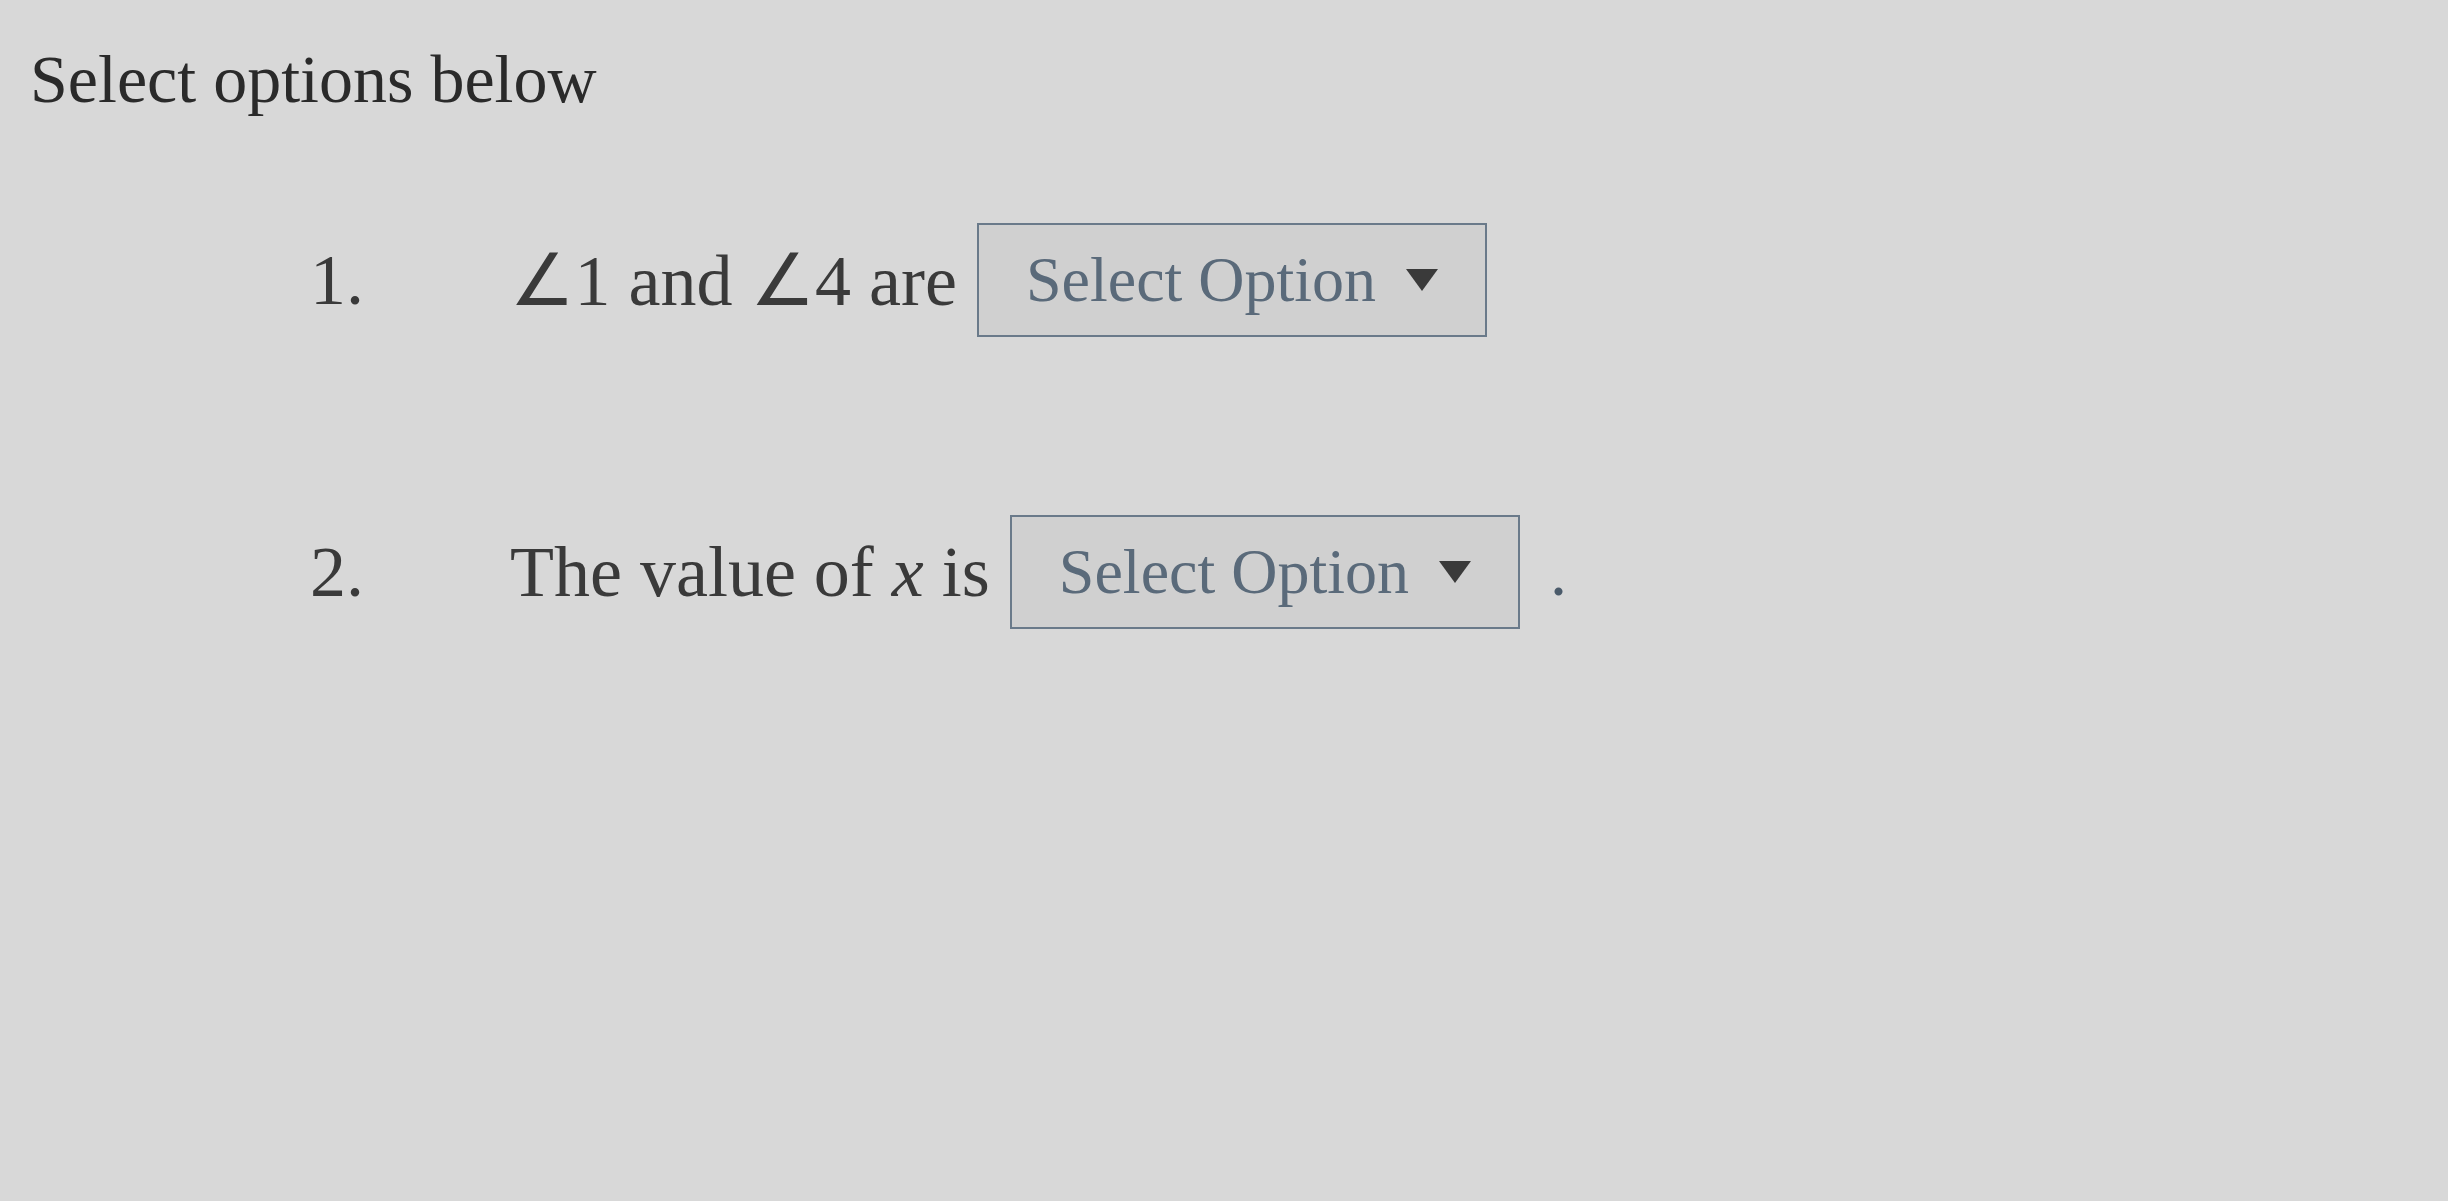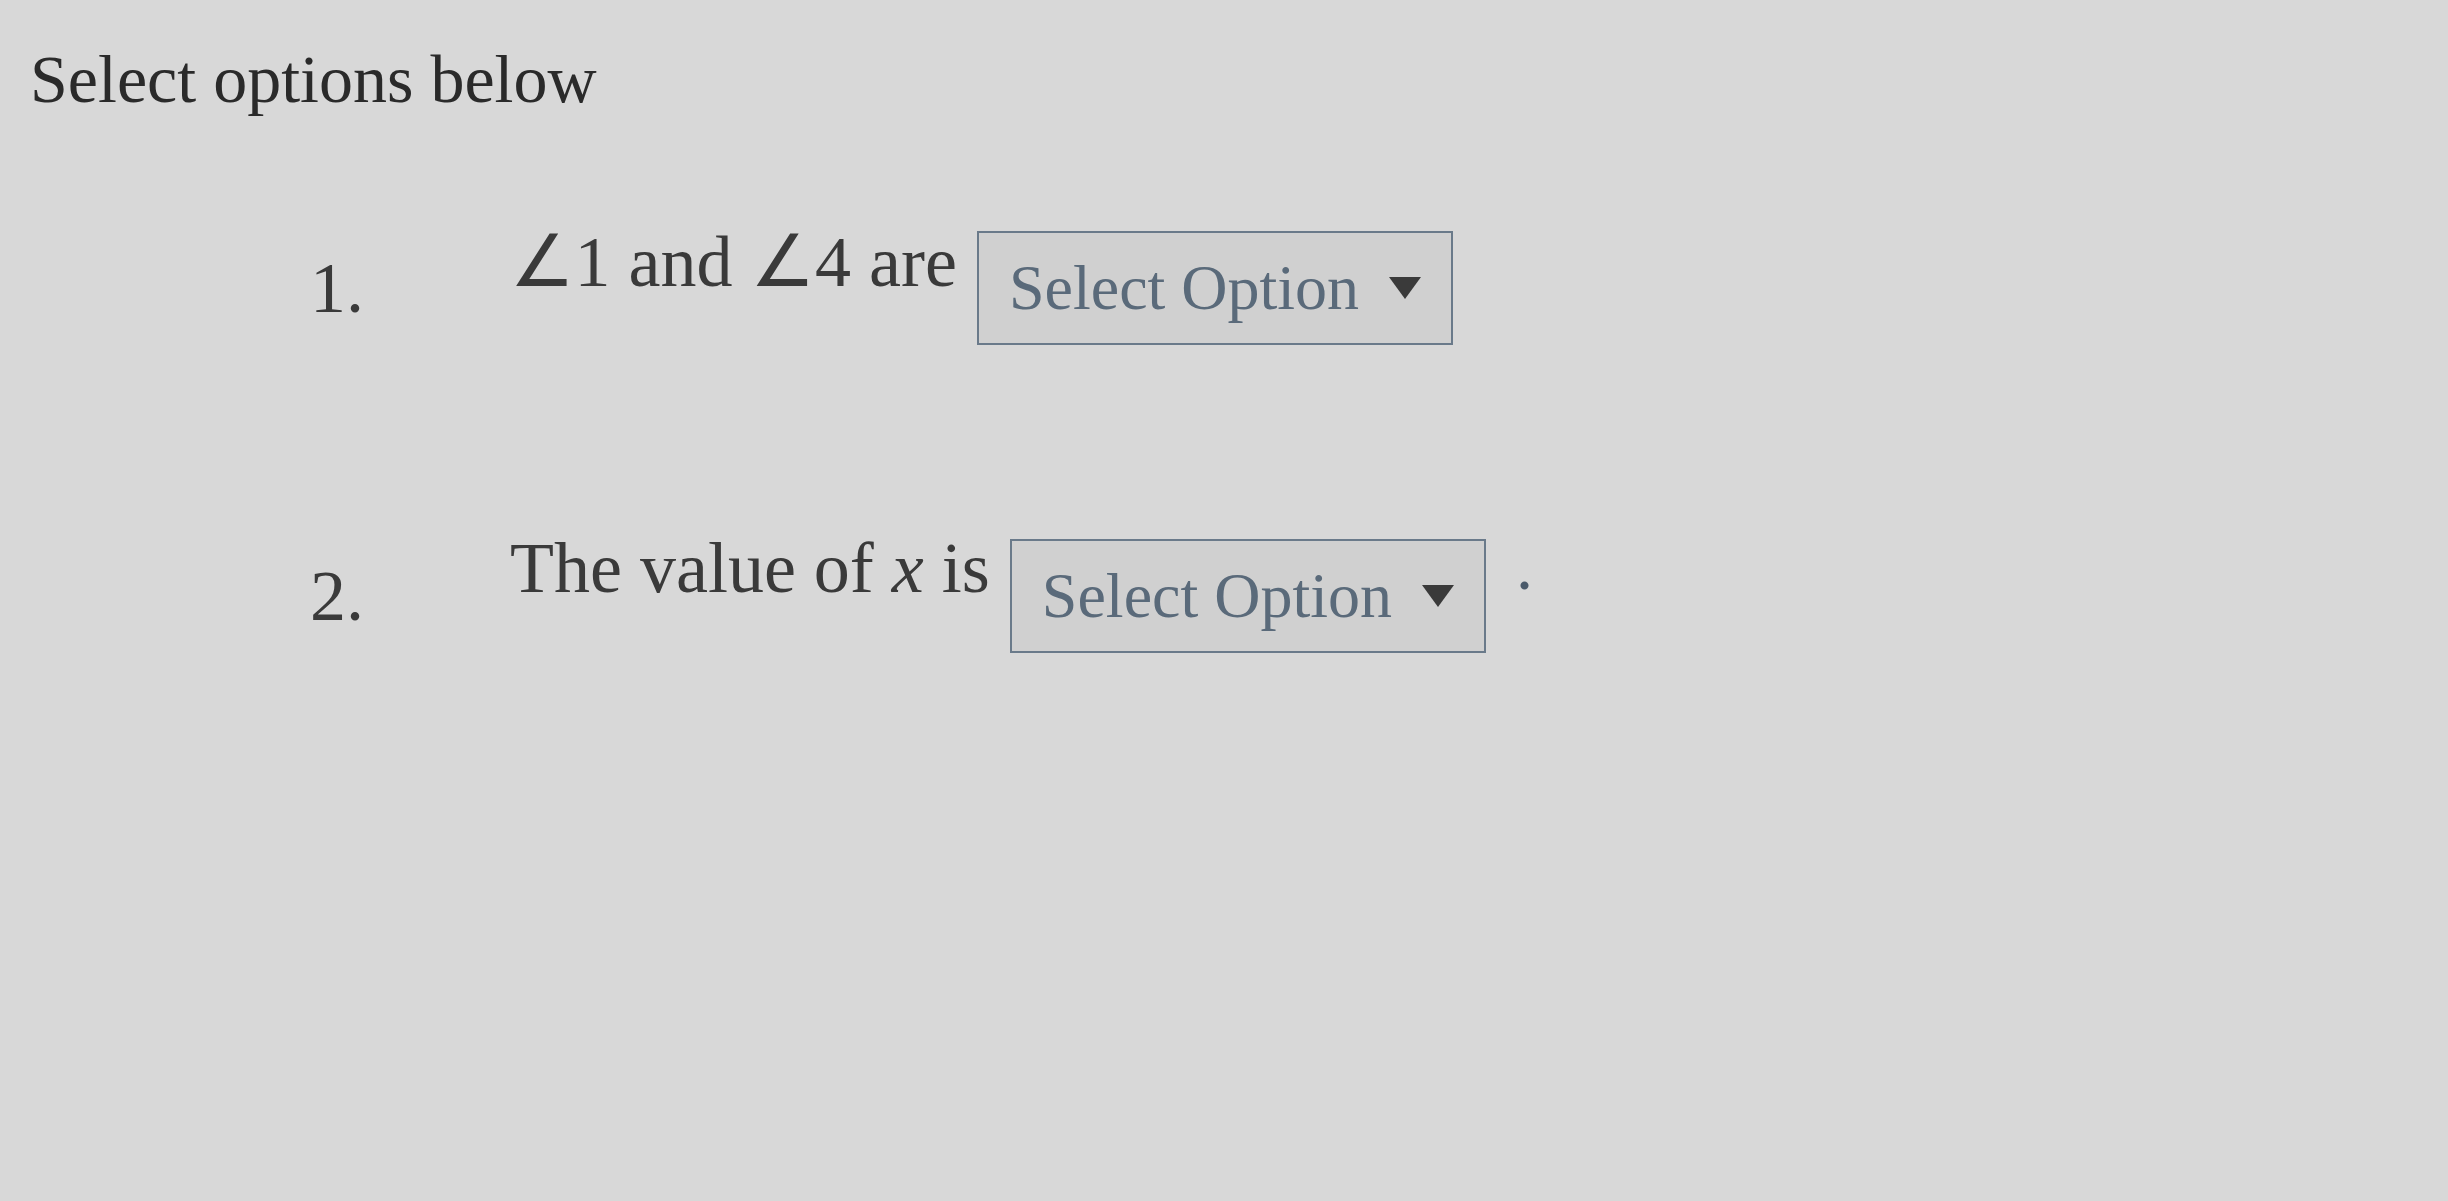--- a/index.html
+++ b/index.html
@@ -29,32 +29,33 @@
     .question-number {
       font-size: 72px;
       color: #3a3a3a;
       margin-right: 140px;
       min-width: 60px;
     }
     .question-text {
       font-size: 72px;
       color: #3a3a3a;
       display: flex;
+      align-items: center;
       white-space: nowrap;
     }
     .angle {
       display: inline-block;
     }
     .math-var {
       font-style: italic;
     }
     .select-box {
       border: 2px solid #6a7a8a;
-      padding: 18px 30px;
-      margin: 12px 20px;
+      padding: 18px 47px;
+      margin: 4px 20px;
       display: inline-flex;
       align-items: center;
       background: #d0d0d0;
       cursor: pointer;
     }
     .select-label {
       font-size: 64px;
       color: #5a6a7a;
       margin-right: 30px;
     }

